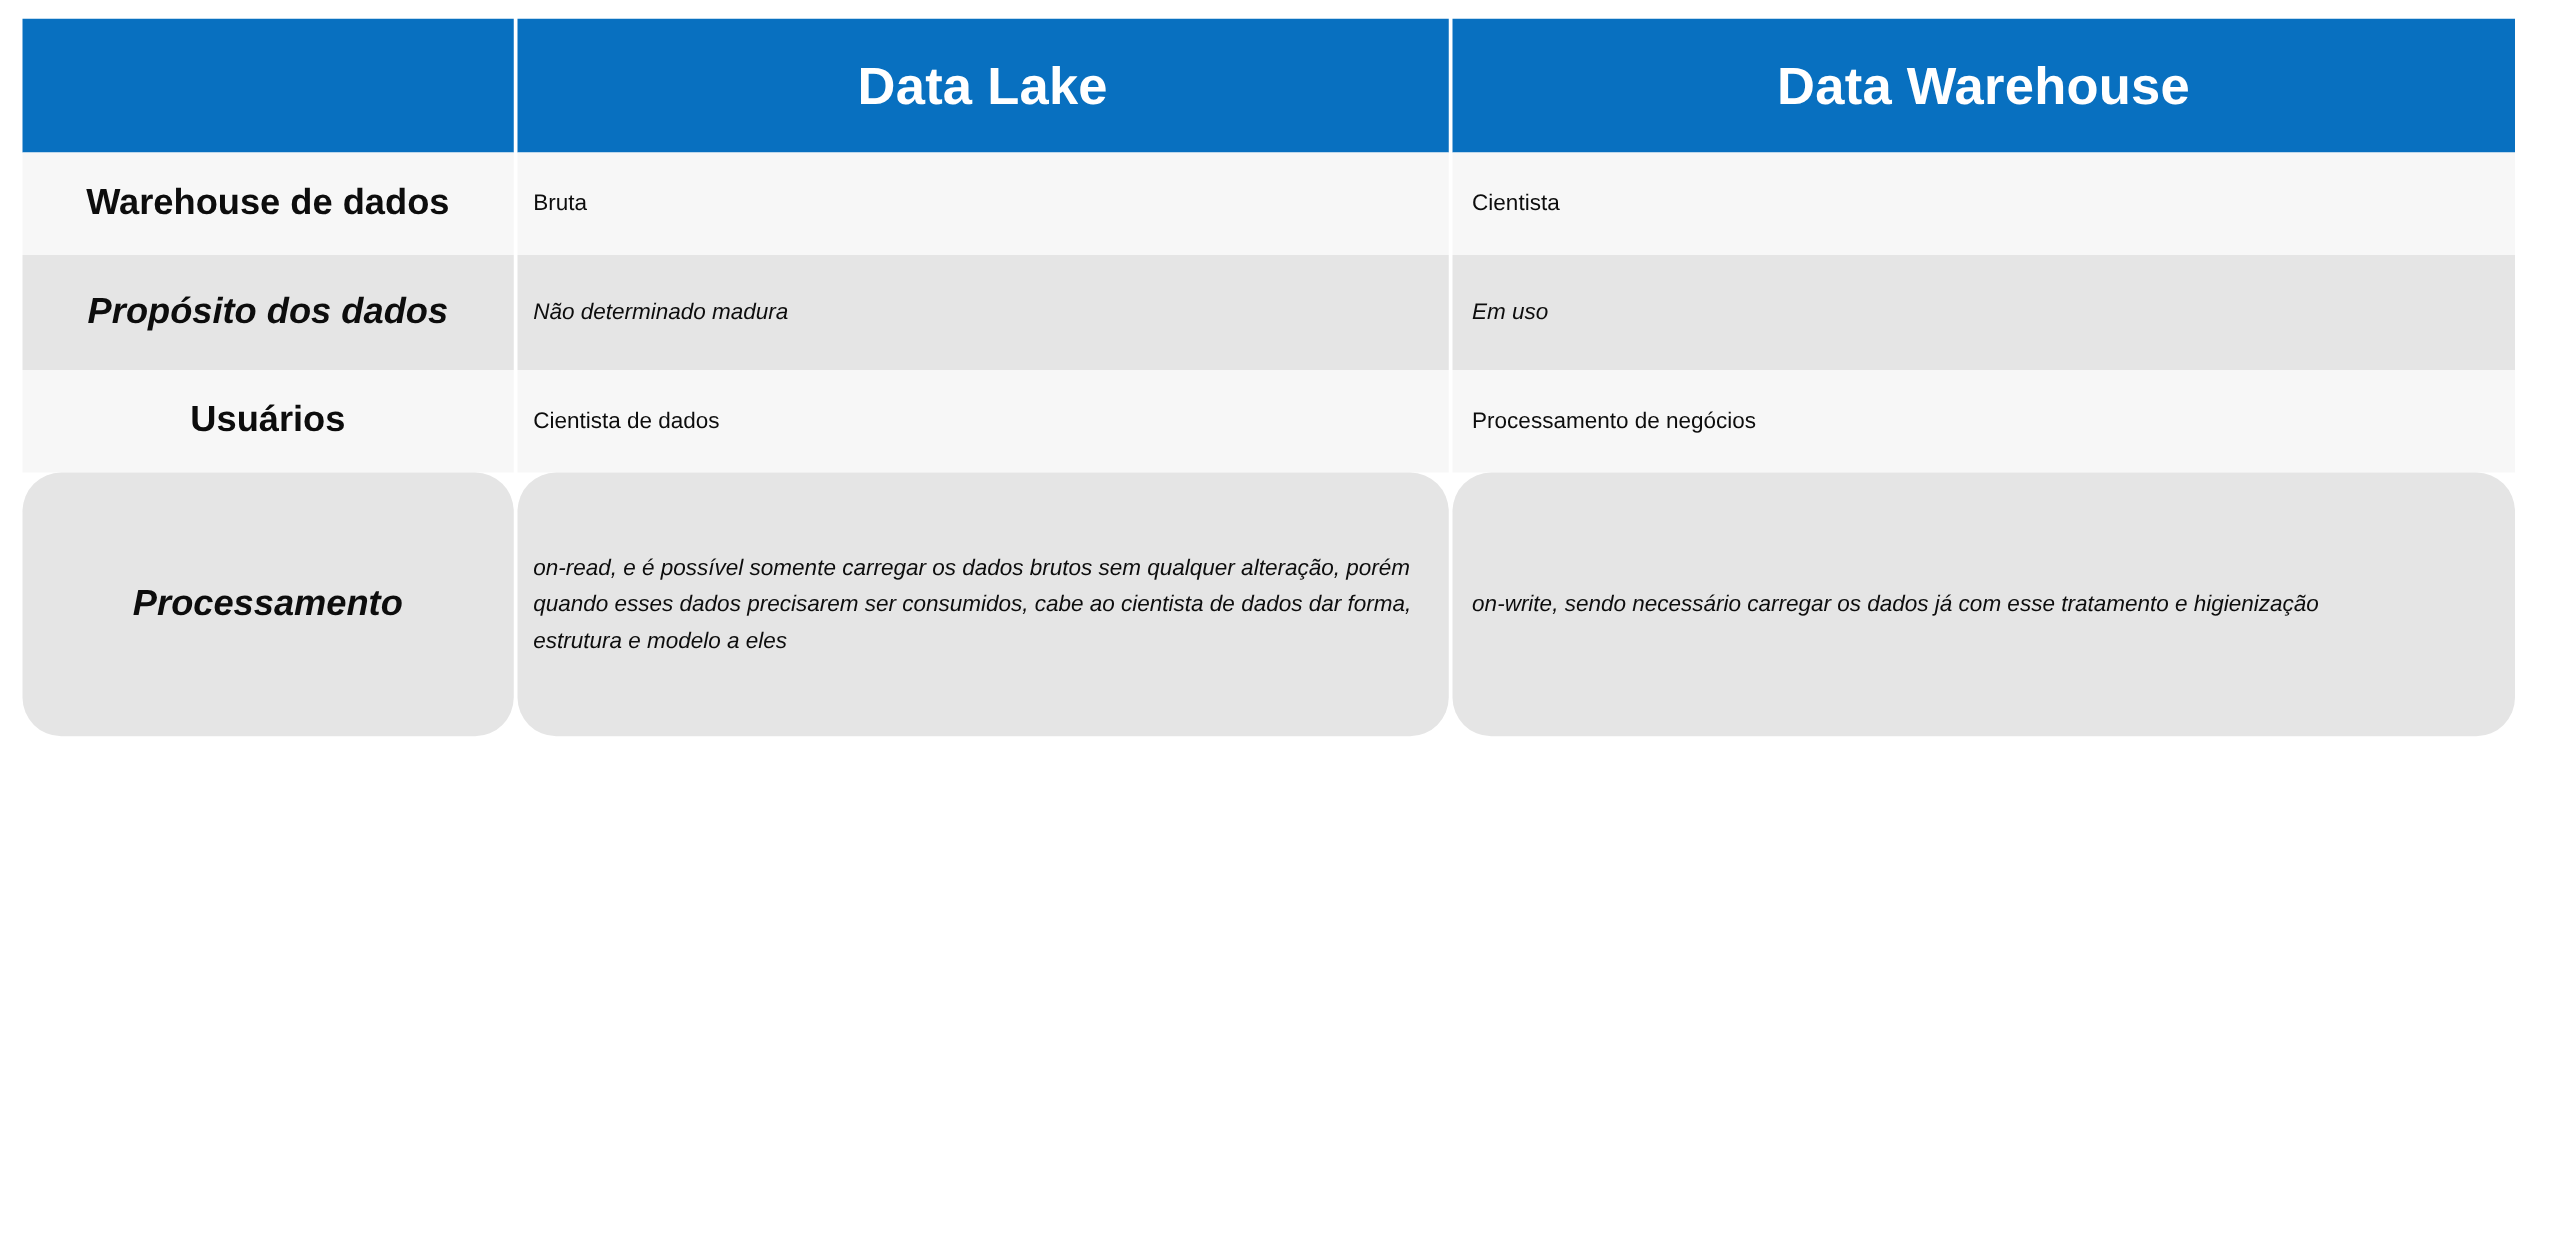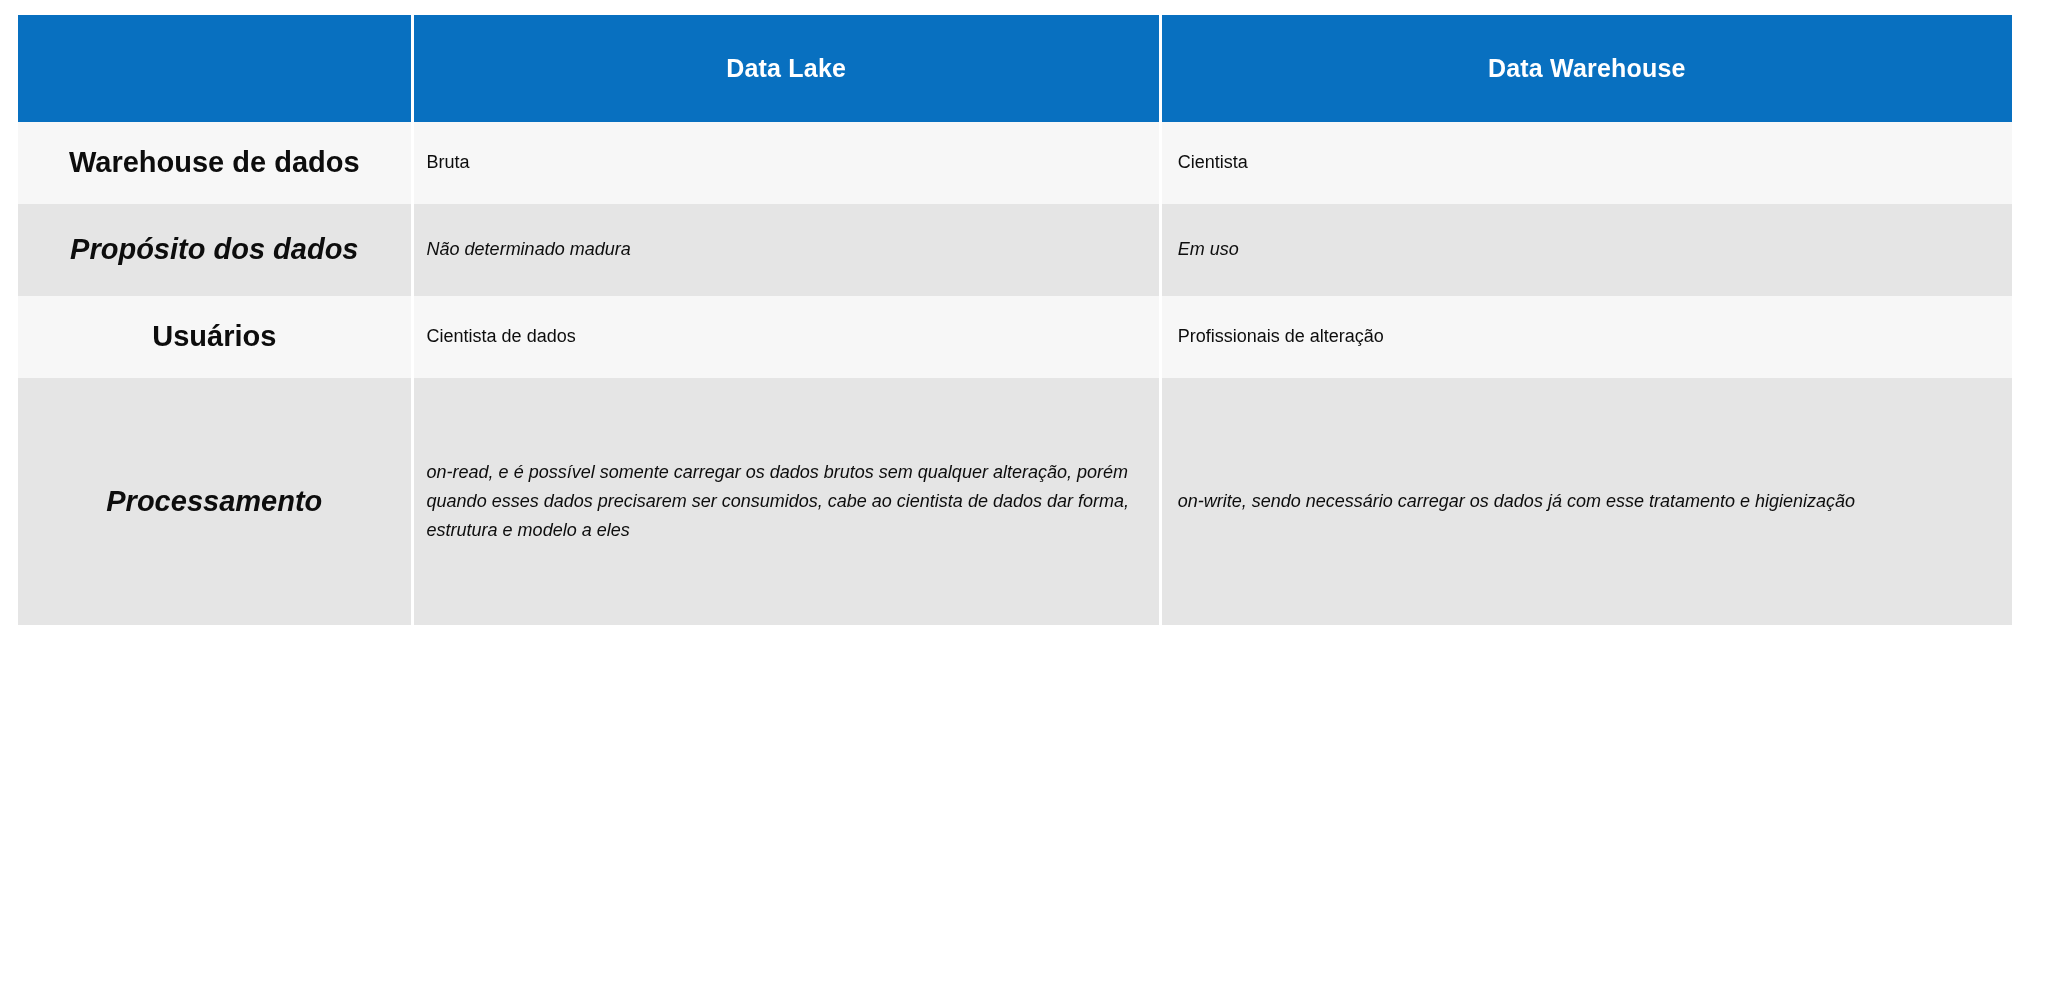--- a/index.html
+++ b/index.html
@@ -34,21 +34,21 @@
     padding: 0;
     margin: 0;
     vertical-align: middle;
   }
   th.header-blank {
     background: #0870C0;
   }
   th.header-cell {
     background: #0870C0;
     color: #ffffff;
-    font-size: 25px;
+    font-size: 42px;
     font-weight: bold;
     text-align: center;
     letter-spacing: 0.2px;
   }
 
   
   tbody td {
     padding: 0;
     vertical-align: middle;
     color: #0d0d0d;
@@ -73,21 +73,21 @@
   }
   td.cell-value.wh {
     padding-left: 16px;
     padding-right: 40px;
   }
 
   
   tr.r-estrutura td { height: 82px; }
   tr.r-proposito td { height: 92px; }
   tr.r-usuarios  td { height: 82px; }
-  tr.r-process   td { height: 247px; }
+  tr.r-process   td { height: 211px; border-radius: 31px; }
   tr.r-seguranca td { height: 138px; }
 
   tr.r-process td.cell-value { vertical-align: middle; }
 </style>
 </head>
 <body>
 
 <table class="comparison-table">
   <colgroup>
     <col class="col-label">
@@ -113,21 +113,21 @@
 
     <tr class="band-dark r-proposito">
       <td class="row-label">Propósito dos dados</td>
       <td class="cell-value lake">Não determinado madura</td>
       <td class="cell-value wh">Em uso</td>
     </tr>
 
     <tr class="band-light r-usuarios">
       <td class="row-label">Usuários</td>
       <td class="cell-value lake">Cientista de dados</td>
-      <td class="cell-value wh">Profissionais de alteração</td>
+      <td class="cell-value wh">Processamento de negócios</td>
     </tr>
 
     <tr class="band-dark r-process">
       <td class="row-label">Processamento</td>
       <td class="cell-value lake">on-read, e é possível somente carregar os dados brutos sem qualquer alteração, porém quando esses dados precisarem ser consumidos, cabe ao cientista de dados dar forma, estrutura e modelo a eles</td>
       <td class="cell-value wh">on-write, sendo necessário carregar os dados já com esse tratamento e higienização</td>
     </tr>
 
 
   </tbody>

